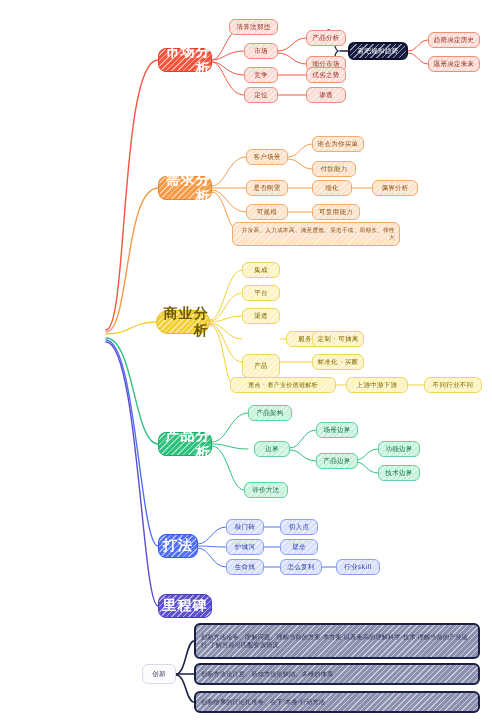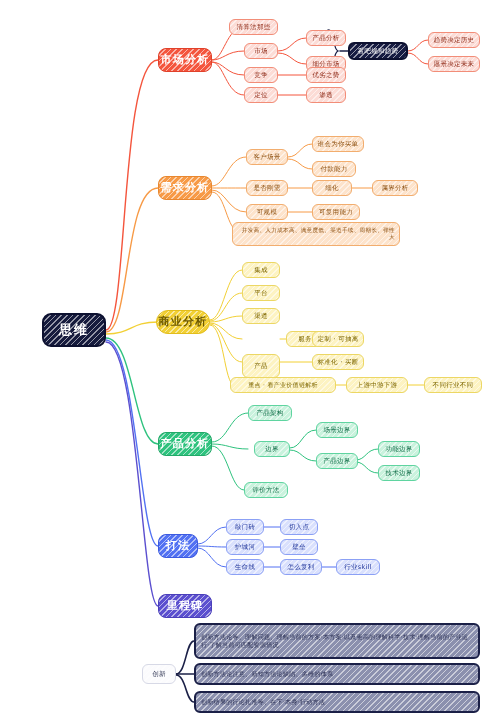--- a/index.html
+++ b/index.html
@@ -12,21 +12,21 @@
         justify-content:center;text-align:right;border-radius:7px;
         border:1.2px solid rgba(0,0,0,.18);
         background-image:repeating-linear-gradient(135deg,rgba(255,255,255,.55) 0 1px,rgba(255,255,255,0) 1px 4px);
         letter-spacing:.3px;line-height:1.25;}
 
   
   .n-root{background-color:#161b3d;color:#fff;border:2px solid #0d1130;
           border-radius:9px;font-size:13px;font-weight:bold;letter-spacing:2px;}
 
   
-  .l1{color:#fff;font-size:11px;font-weight:bold;letter-spacing:1.2px;border-radius:8px;}
+  .l1{color:#fff;font-size:14px;font-weight:bold;letter-spacing:1.2px;border-radius:8px;}
   .c-red{background-color:#f4553d;border-color:#e0412b;}
   .c-orange{background-color:#f79a46;border-color:#e8872f;}
   .c-yellow{background-color:#f2d035;border-color:#e2bd1b;color:#6d5a00;border-radius:12px;}
   .c-green{background-color:#2ec27e;border-color:#22a868;}
   .c-blue{background-color:#5271f2;border-color:#3c5ae0;}
   .c-purple{background-color:#5b4fcf;border-color:#4a3fba;}
 
   
   .leaf{font-size:6.5px;border-radius:6px;padding:2px 3px;}
   .p-red{background-color:#fcdcd6;border-color:#f28d78;color:#8e2a17;}
@@ -106,23 +106,20 @@
       <path d="M264 547 L280 547" stroke="#5271f2"></path>
       <path d="M264 567 L280 567" stroke="#5271f2"></path>
       <path d="M322 567 L336 567" stroke="#5271f2"></path>
 
       <path d="M176 674 C186 674 186 641 194 641" stroke="#1b2047" stroke-width="1.6"></path>
       <path d="M176 674 L194 674" stroke="#1b2047" stroke-width="1.6"></path>
       <path d="M176 675 C186 675 186 702 194 702" stroke="#1b2047" stroke-width="1.6"></path>
     </g>
   </svg>
 
-  <div class="node n-root" style="left:42px;top:313px;width:64px;height:34px;">
-    <span>思维</span>
-  </div>
 
   <div class="node l1 c-red" style="left:158px;top:48px;width:54px;height:24px;">
     <span>市场分析</span>
   </div>
   <div class="node leaf p-red" style="left:229px;top:19px;width:49px;height:16px;">
     <span>清算法那些</span>
   </div>
   <div class="node leaf p-red" style="left:244px;top:43px;width:34px;height:16px;">
     <span>市场</span>
   </div>

